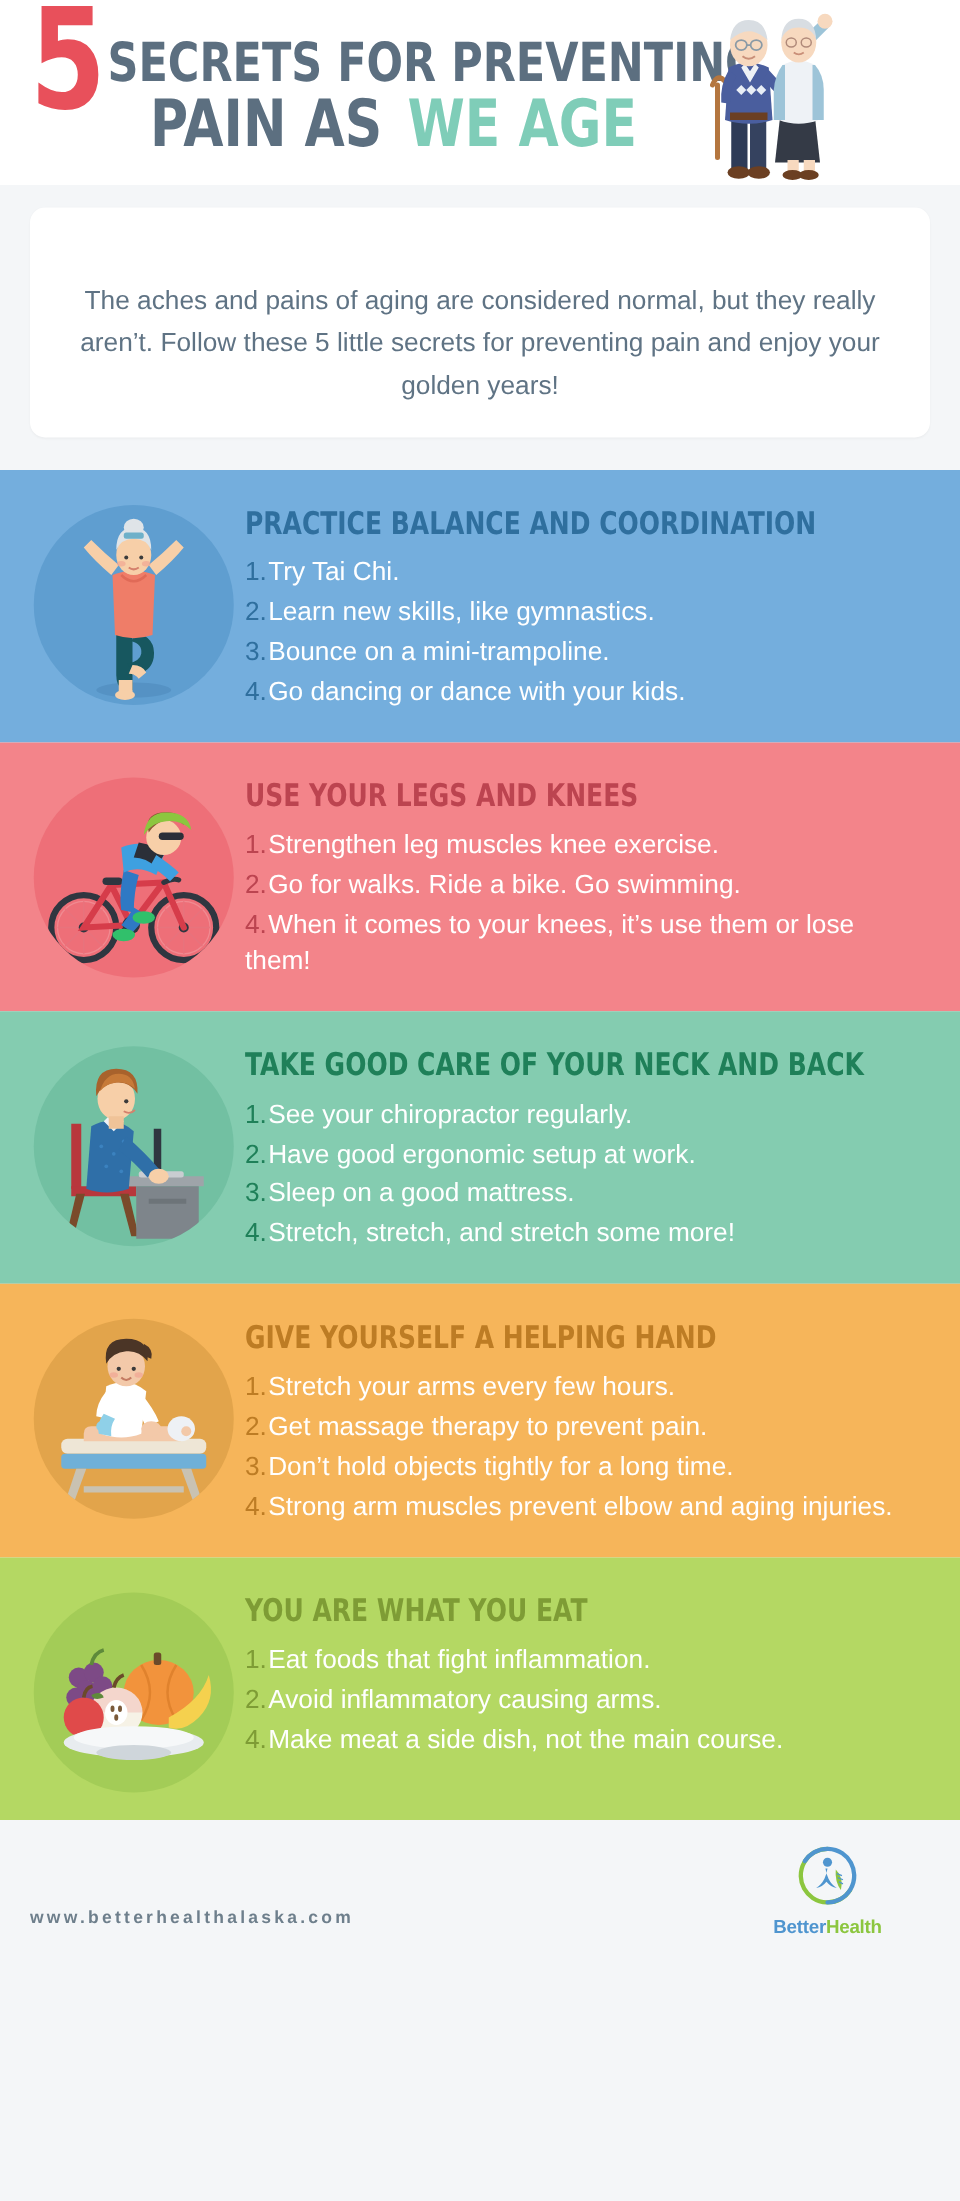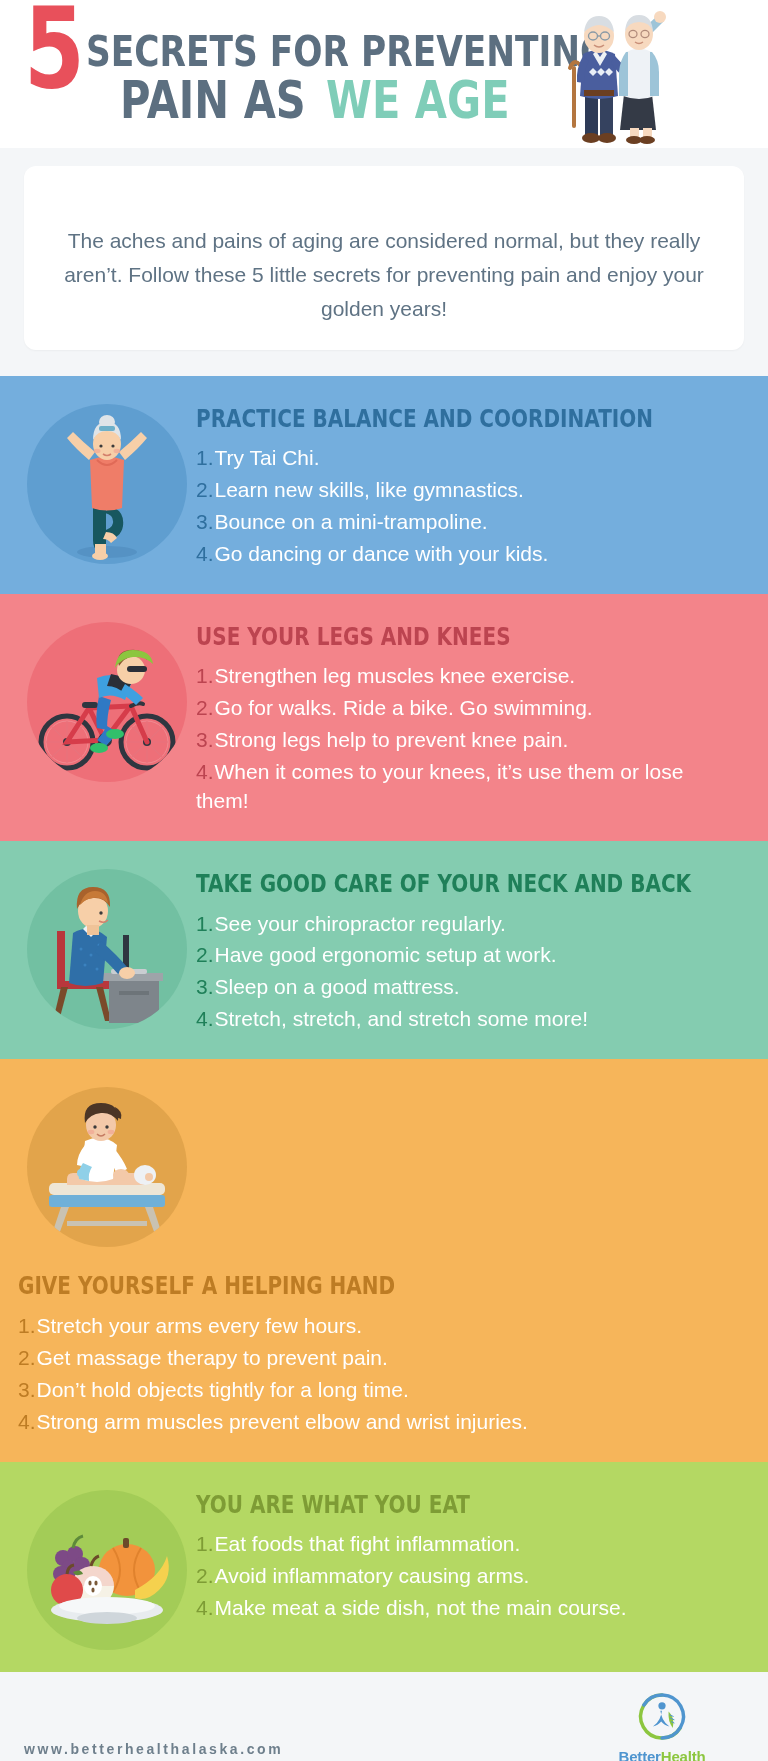--- a/index.html
+++ b/index.html
@@ -179,21 +179,21 @@
   .s-red    { background:#f3848a; }
   .s-red    .art-circle{ background:#ee6f78; }
   .s-red    .sec-head{ color:#bc4450; }
   .s-red    .num{ color:#bc4450; }
 
   .s-green  { background:#84ccb0; }
   .s-green  .art-circle{ background:#72c0a2; }
   .s-green  .sec-head{ color:#1f8059; }
   .s-green  .num{ color:#1f8059; }
 
-  .s-orange { background:#f6b55a;flex-direction:column; }
+  .s-orange { background:#f6b55a; }
   .s-orange .art-circle{ background:#e2a44b; }
   .s-orange .sec-head{ color:#bd7c24; }
   .s-orange .num{ color:#bd7c24; }
 
   .s-lime   { background:#b4d863; }
   .s-lime   .art-circle{ background:#a3cc57; }
   .s-lime   .sec-head{ color:#7e9c35; }
   .s-lime   .num{ color:#7e9c35; }
 
   
@@ -395,21 +395,20 @@
           <path d="M88 46 q2 -18 18 -18 q18 0 20 14 q-8 -8 -20 -7 q-12 1 -18 11 Z" fill="#8cc63f"></path>
           <rect x="100" y="44" width="20" height="6" rx="3" fill="#2b2f38"></rect>
         </svg>
       </div>
     </div>
     <div class="txt-col">
       <div class="sec-head">USE YOUR LEGS AND KNEES</div>
       <ul class="sec-list">
         <li><span class="num">1.</span><span>Strengthen leg muscles knee exercise.</span></li>
         <li><span class="num">2.</span><span>Go for walks. Ride a bike. Go swimming.</span></li>
-        <li><span class="num">3.</span><span>Strong legs help to prevent knee pain.</span></li>
         <li><span class="num">4.</span><span>When it comes to your knees, it’s use them or lose them!</span></li>
       </ul>
     </div>
   </div>
 
   <div class="section s-green">
     <div class="art-col">
       <div class="art-circle">
         <svg viewBox="0 0 160 160" width="160" height="160">
 
@@ -491,21 +490,21 @@
           <path d="M70 47 q4 4 8 0" stroke="#c47b62" stroke-width="1.6" fill="none"></path>
         </svg>
       </div>
     </div>
     <div class="txt-col">
       <div class="sec-head">GIVE YOURSELF A HELPING HAND</div>
       <ul class="sec-list">
         <li><span class="num">1.</span><span>Stretch your arms every few hours.</span></li>
         <li><span class="num">2.</span><span>Get massage therapy to prevent pain.</span></li>
         <li><span class="num">3.</span><span>Don’t hold objects tightly for a long time.</span></li>
-        <li><span class="num">4.</span><span>Strong arm muscles prevent elbow and wrist injuries.</span></li>
+        <li><span class="num">4.</span><span>Strong arm muscles prevent elbow and aging injuries.</span></li>
       </ul>
     </div>
   </div>
 
   <div class="section s-lime">
     <div class="art-col">
       <div class="art-circle">
         <svg viewBox="0 0 160 160" width="160" height="160">
 
           <g fill="#7d4a86">

